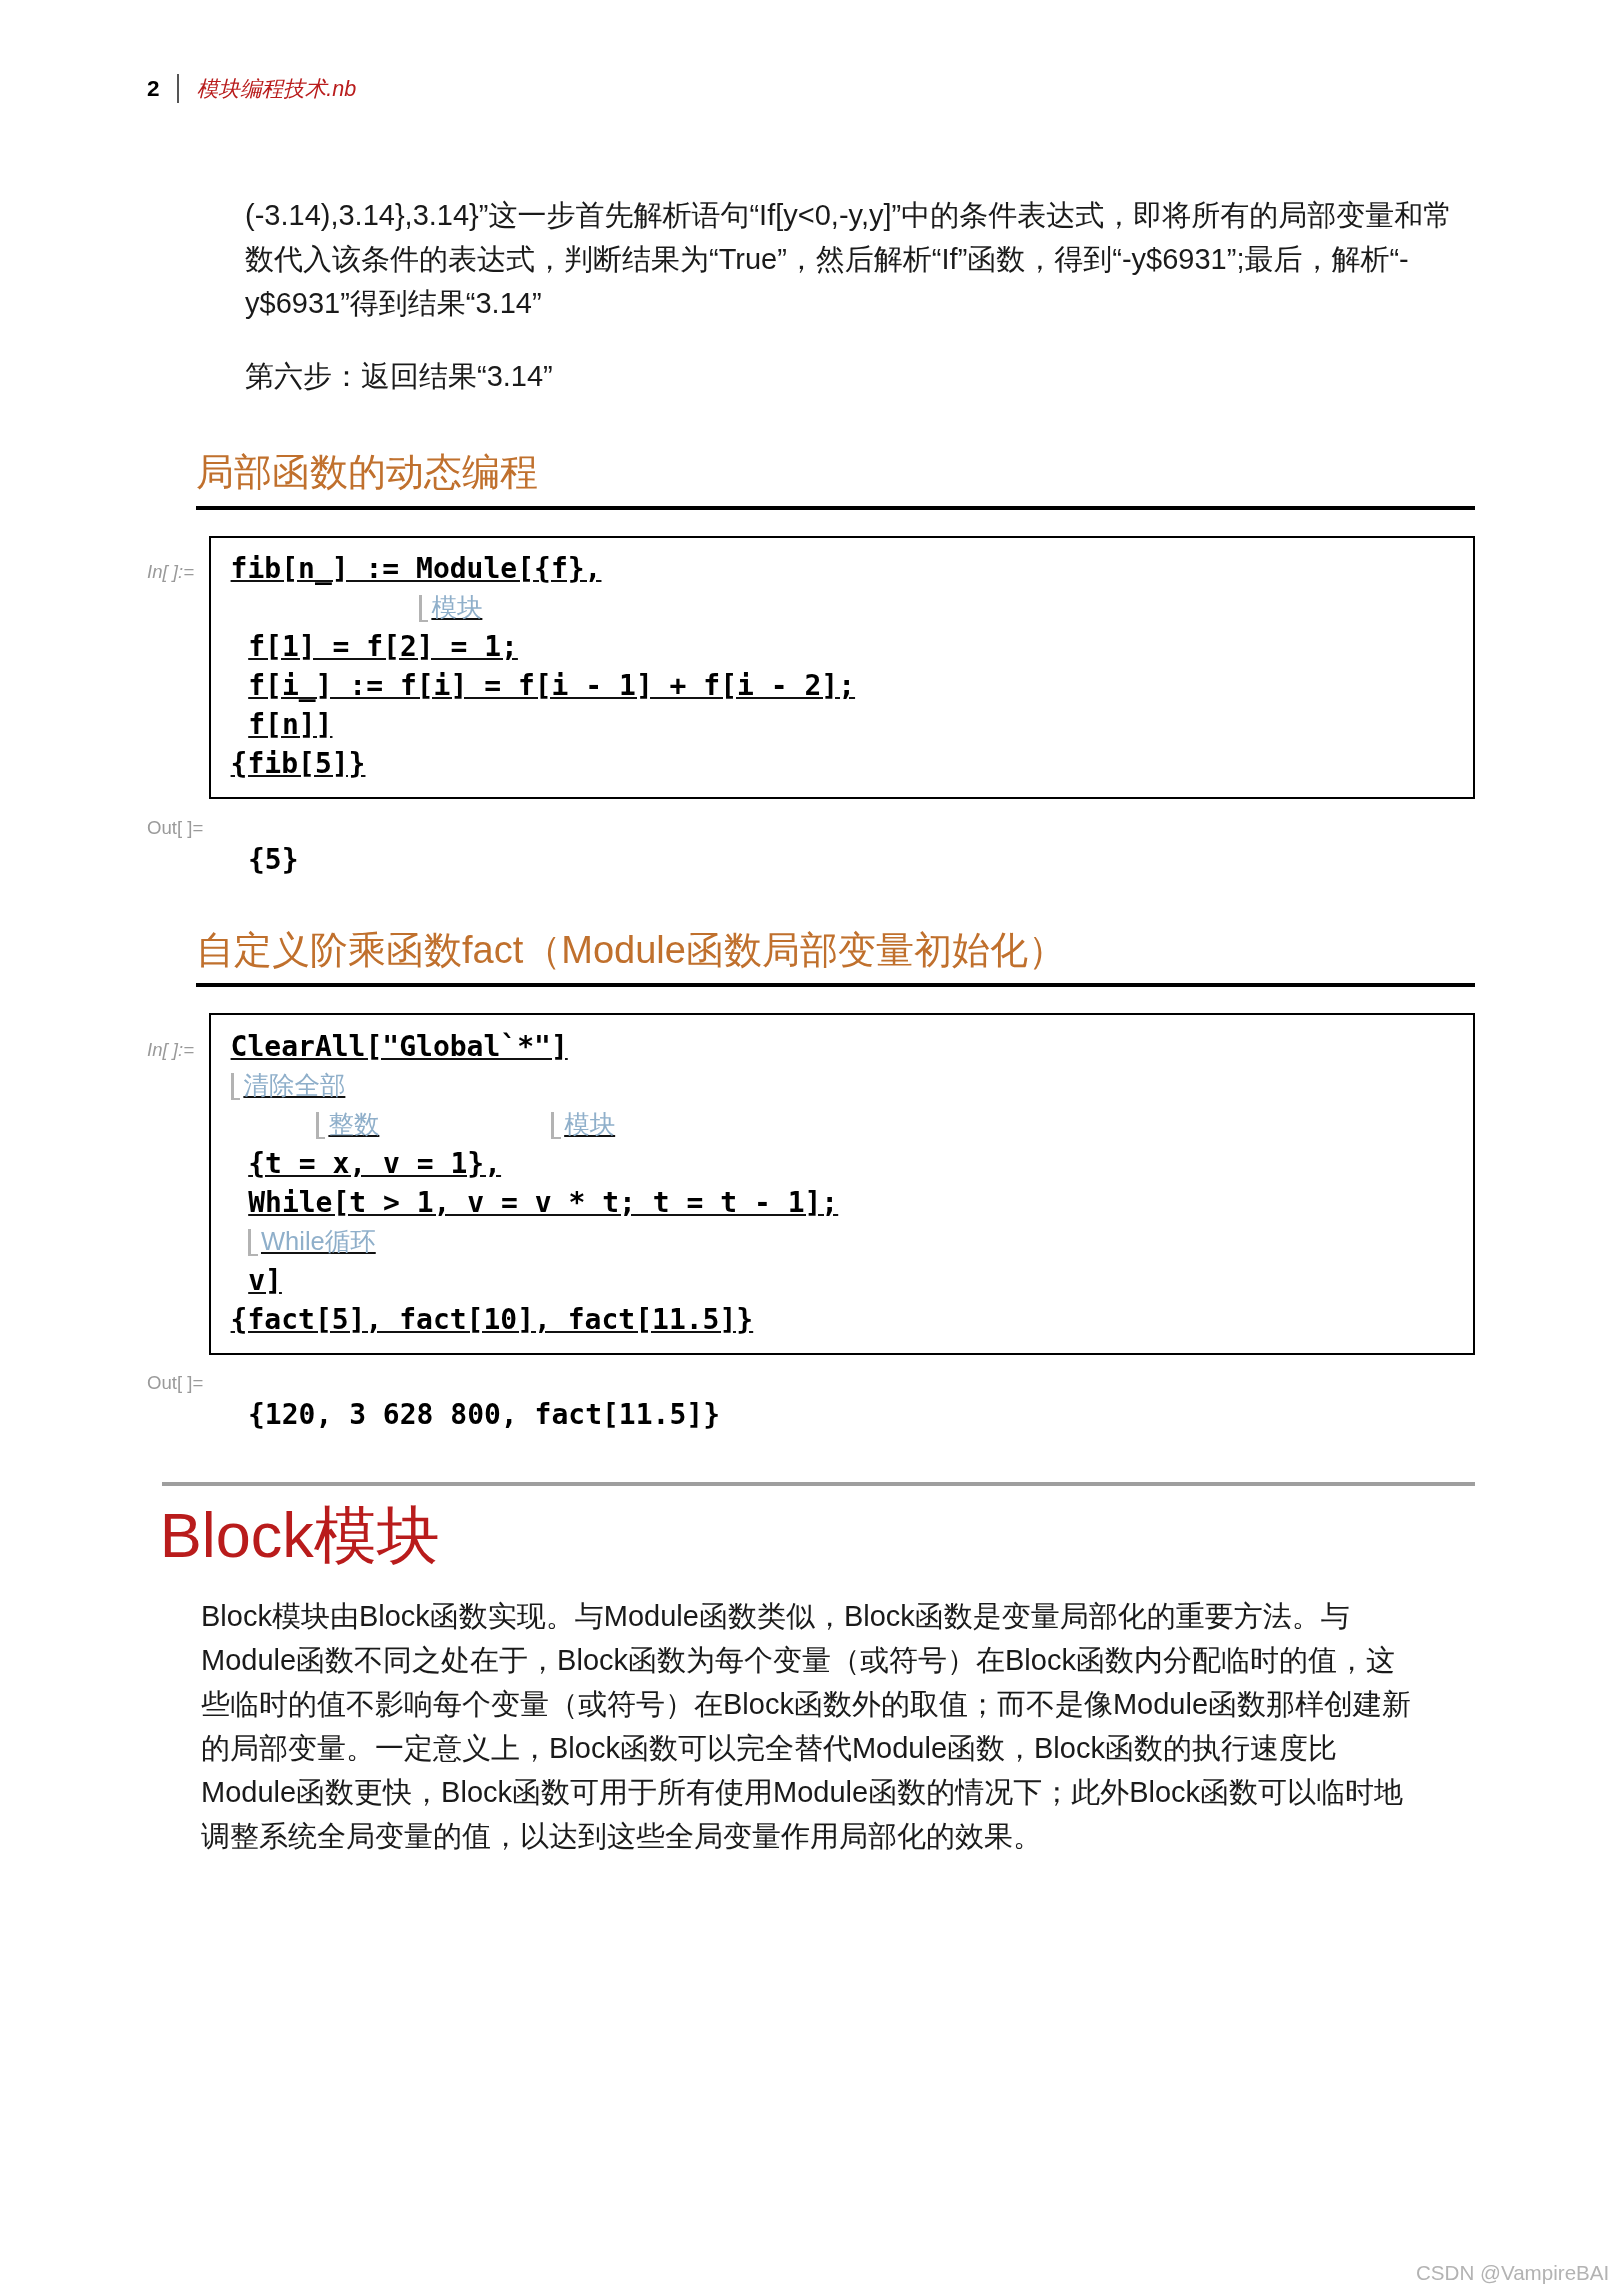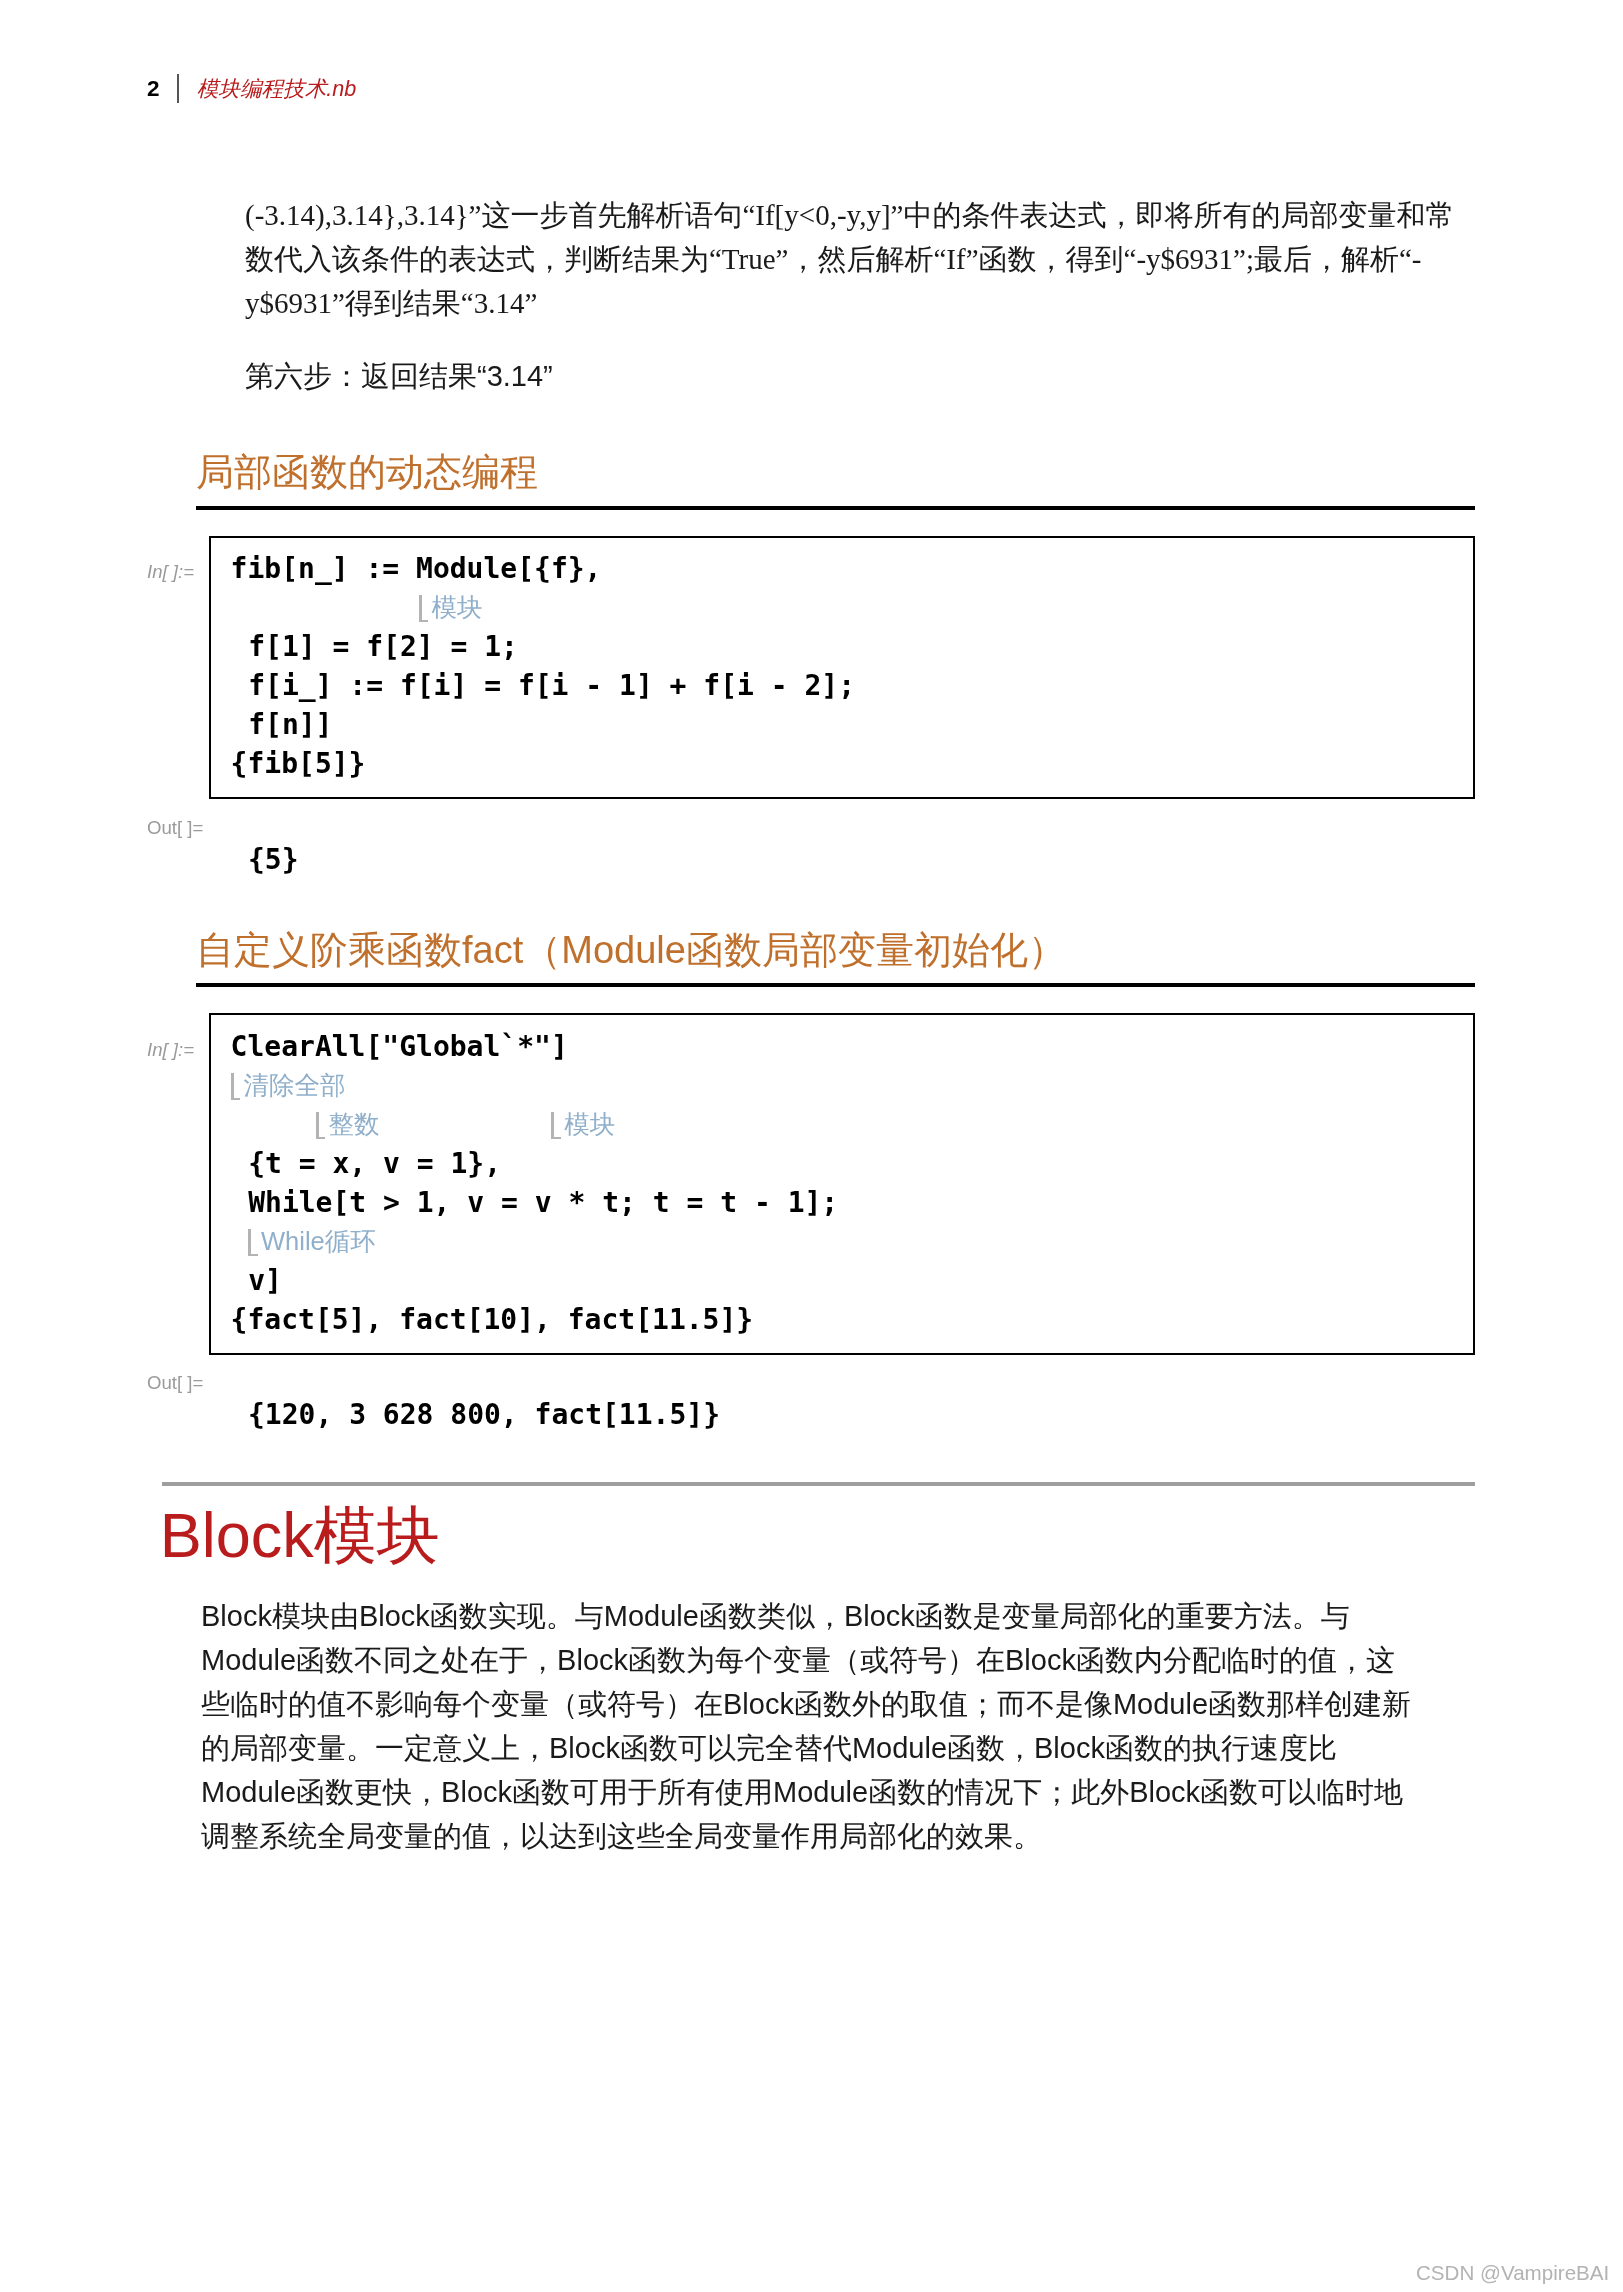--- a/index.html
+++ b/index.html
@@ -9,32 +9,32 @@
   }
   .page{position:relative;width:1623px;height:2293px;padding:0 148px 0 147px;box-sizing:border-box;}
 
   
   .hdr{display:flex;align-items:center;gap:17.6px;padding-top:74px;}
   .hdr-num{font-size:22.5px;font-weight:700;color:#000;}
   .hdr-bar{width:2px;height:29px;background:#555;}
   .hdr-title{font-size:21.6px;font-style:italic;color:#b91c1c;}
 
   
-  .para{margin-left:98px;margin-top:90px;font-family:Liberation Serif, serif;}
+  .para{margin-left:98px;margin-top:90px;}
   .para div,.bpara div{font-size:29px;line-height:44px;white-space:nowrap;color:#1a1a1a;}
   .step{margin-left:98px;margin-top:29px;font-size:29px;line-height:44px;color:#1a1a1a;}
 
   
   .sec-title{margin-left:49px;margin-top:51px;font-size:38px;line-height:47px;color:#c0702d;white-space:nowrap;}
   .sec-rule{margin-left:49px;margin-top:9.8px;height:3.9px;background:#000;}
 
   
   .cell{display:flex;margin-top:26px;}
   .cell-label{flex:none;width:62px;font-size:18.6px;font-style:italic;color:#9a9a9a;padding-top:25.5px;white-space:nowrap;}
-  .cell-frame{flex:1;border:2.9px solid #000;padding:11.8px 19.6px 13.7px 19.6px;box-sizing:border-box;}
+  .cell-frame{flex:1;border:2.9px solid #000;padding:11.8px 19.6px 13.7px 19.6px;box-sizing:border-box;text-decoration:underline;}
 
   .code-line{font-family:"DejaVu Sans Mono",monospace;font-weight:700;font-size:28px;line-height:39px;color:#000;white-space:pre;}
   .ind{padding-left:17.6px;}
 
   .ann-line{display:flex;align-items:center;height:39px;}
   .ann-group{display:flex;align-items:flex-end;}
   .ann-bracket{display:inline-block;width:6.9px;height:25.5px;border-left:3.9px solid #b3b3b3;border-bottom:2.9px solid #b3b3b3;margin-right:2.9px;}
   .ann-label{font-size:25.5px;line-height:29px;color:#8fafca;white-space:nowrap;}
 
   .out-block{margin-top:17.6px;}

